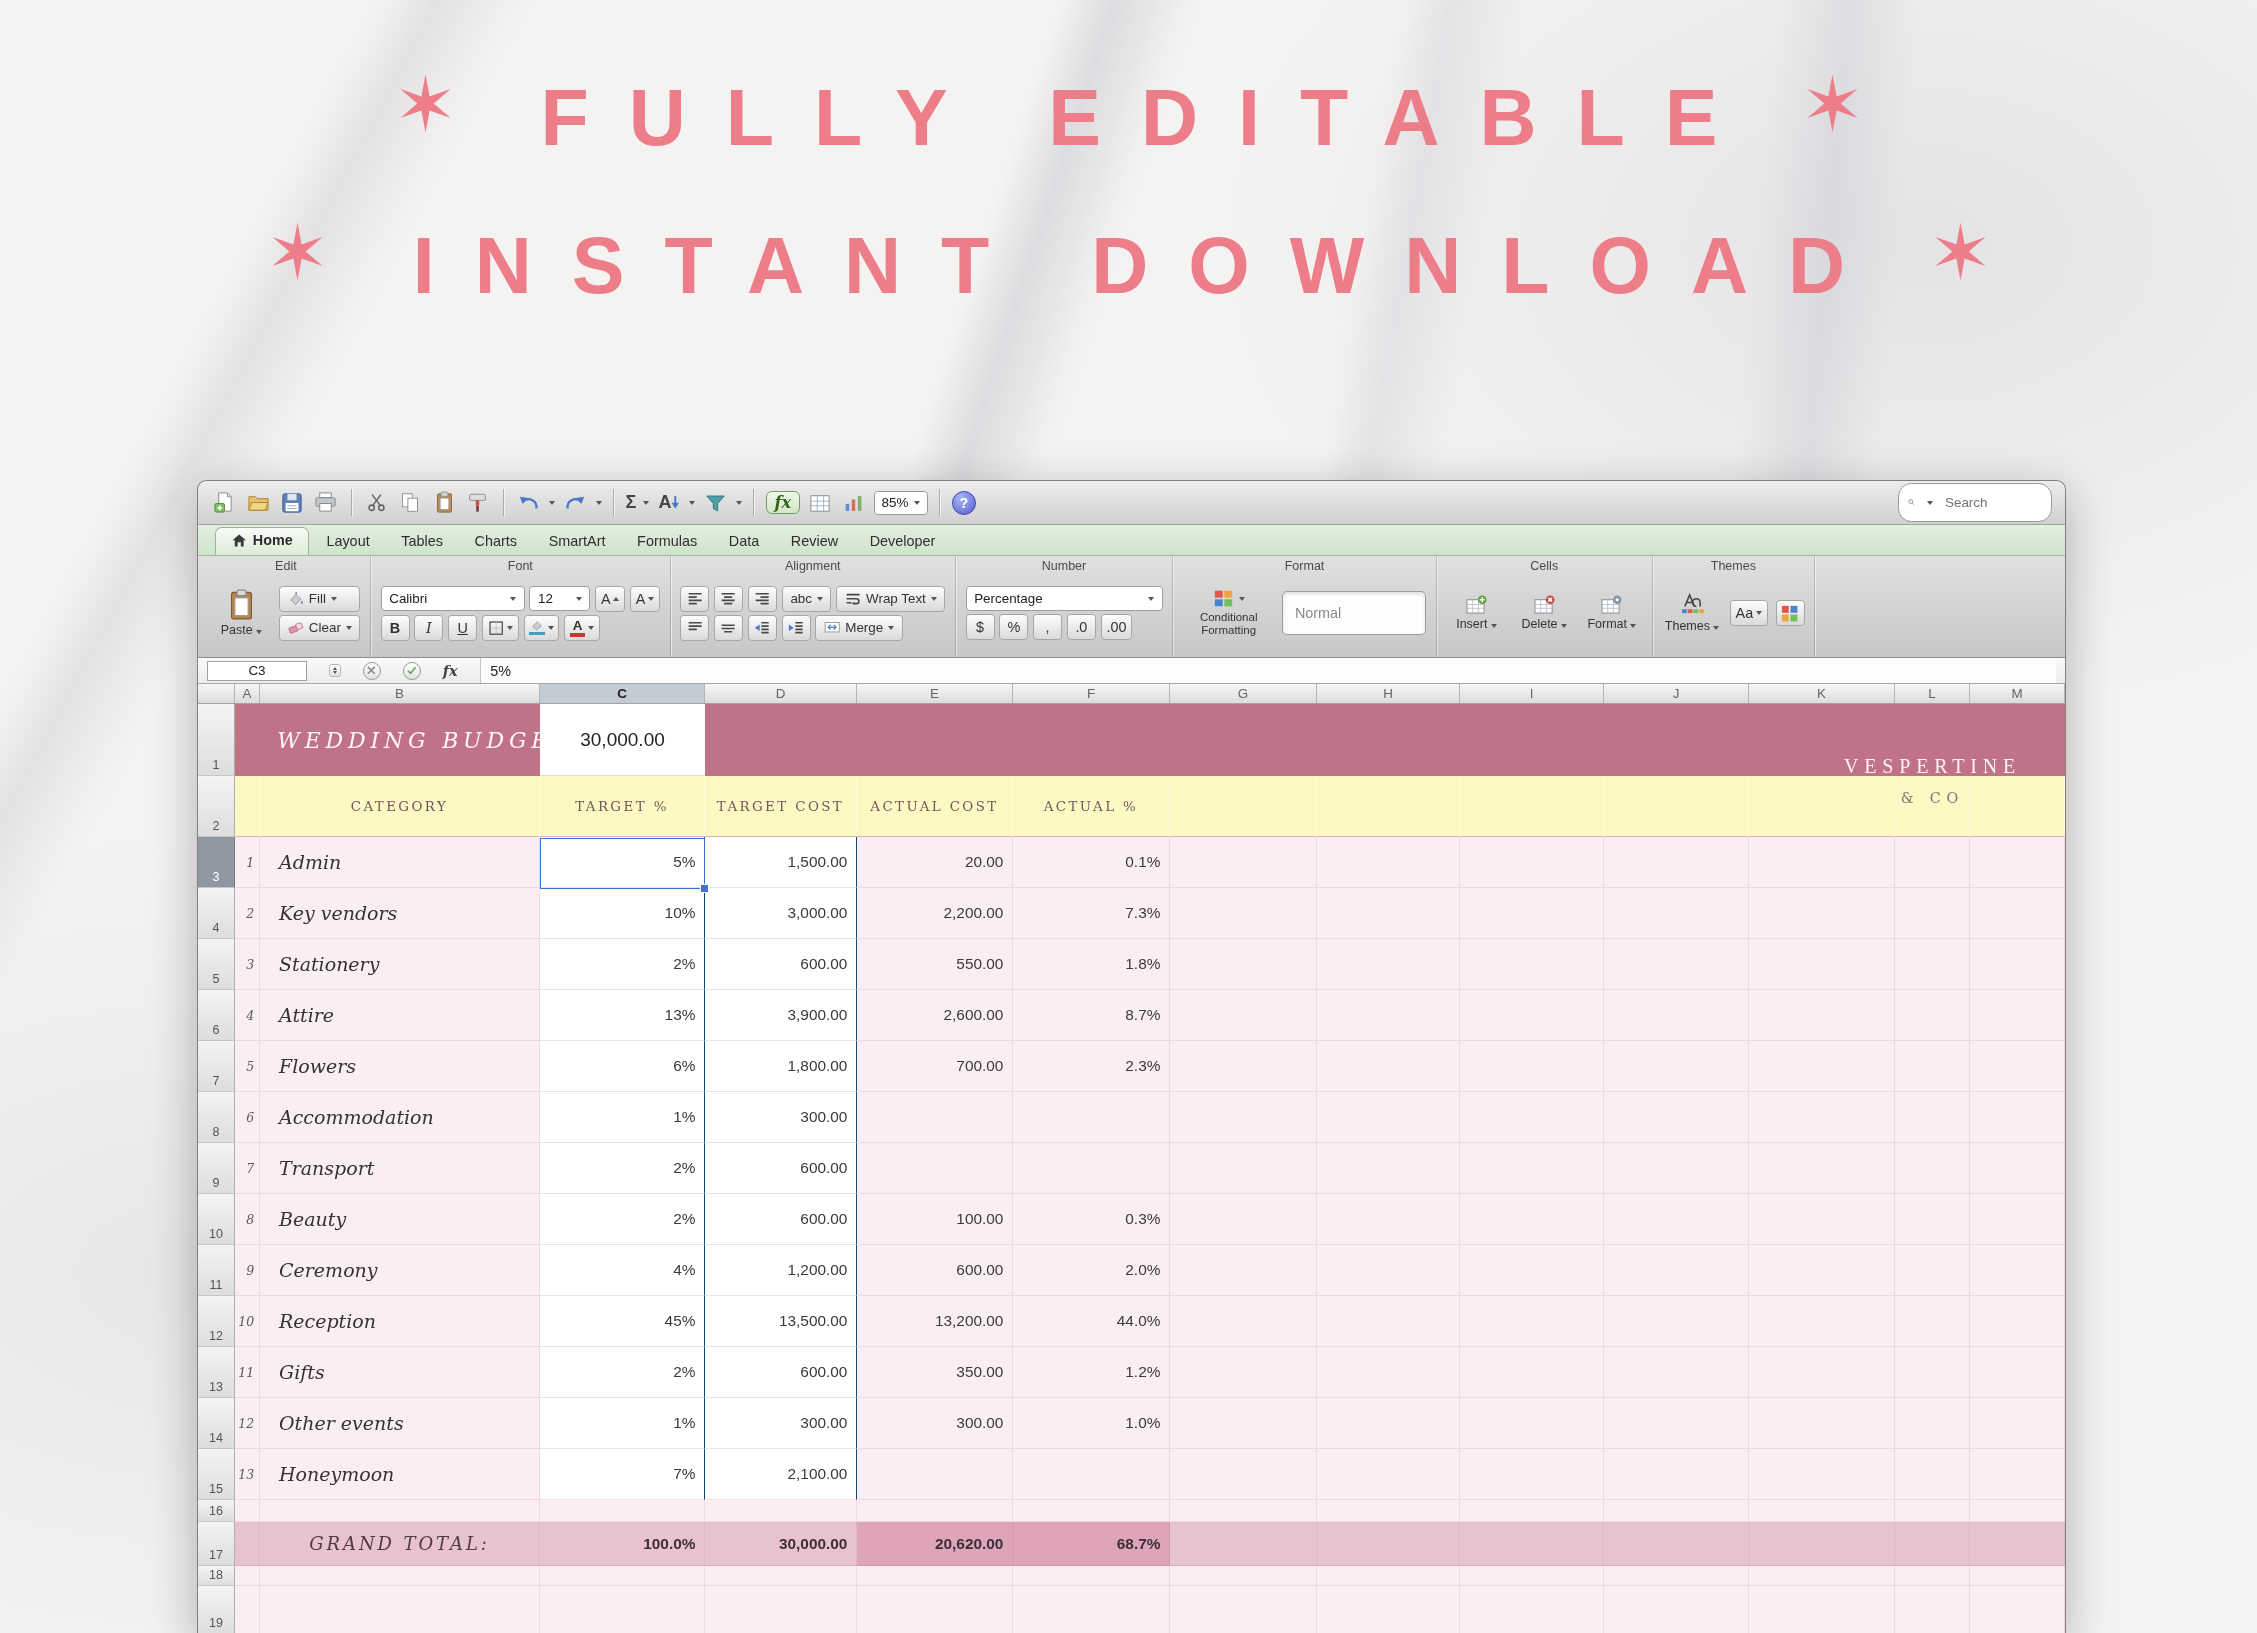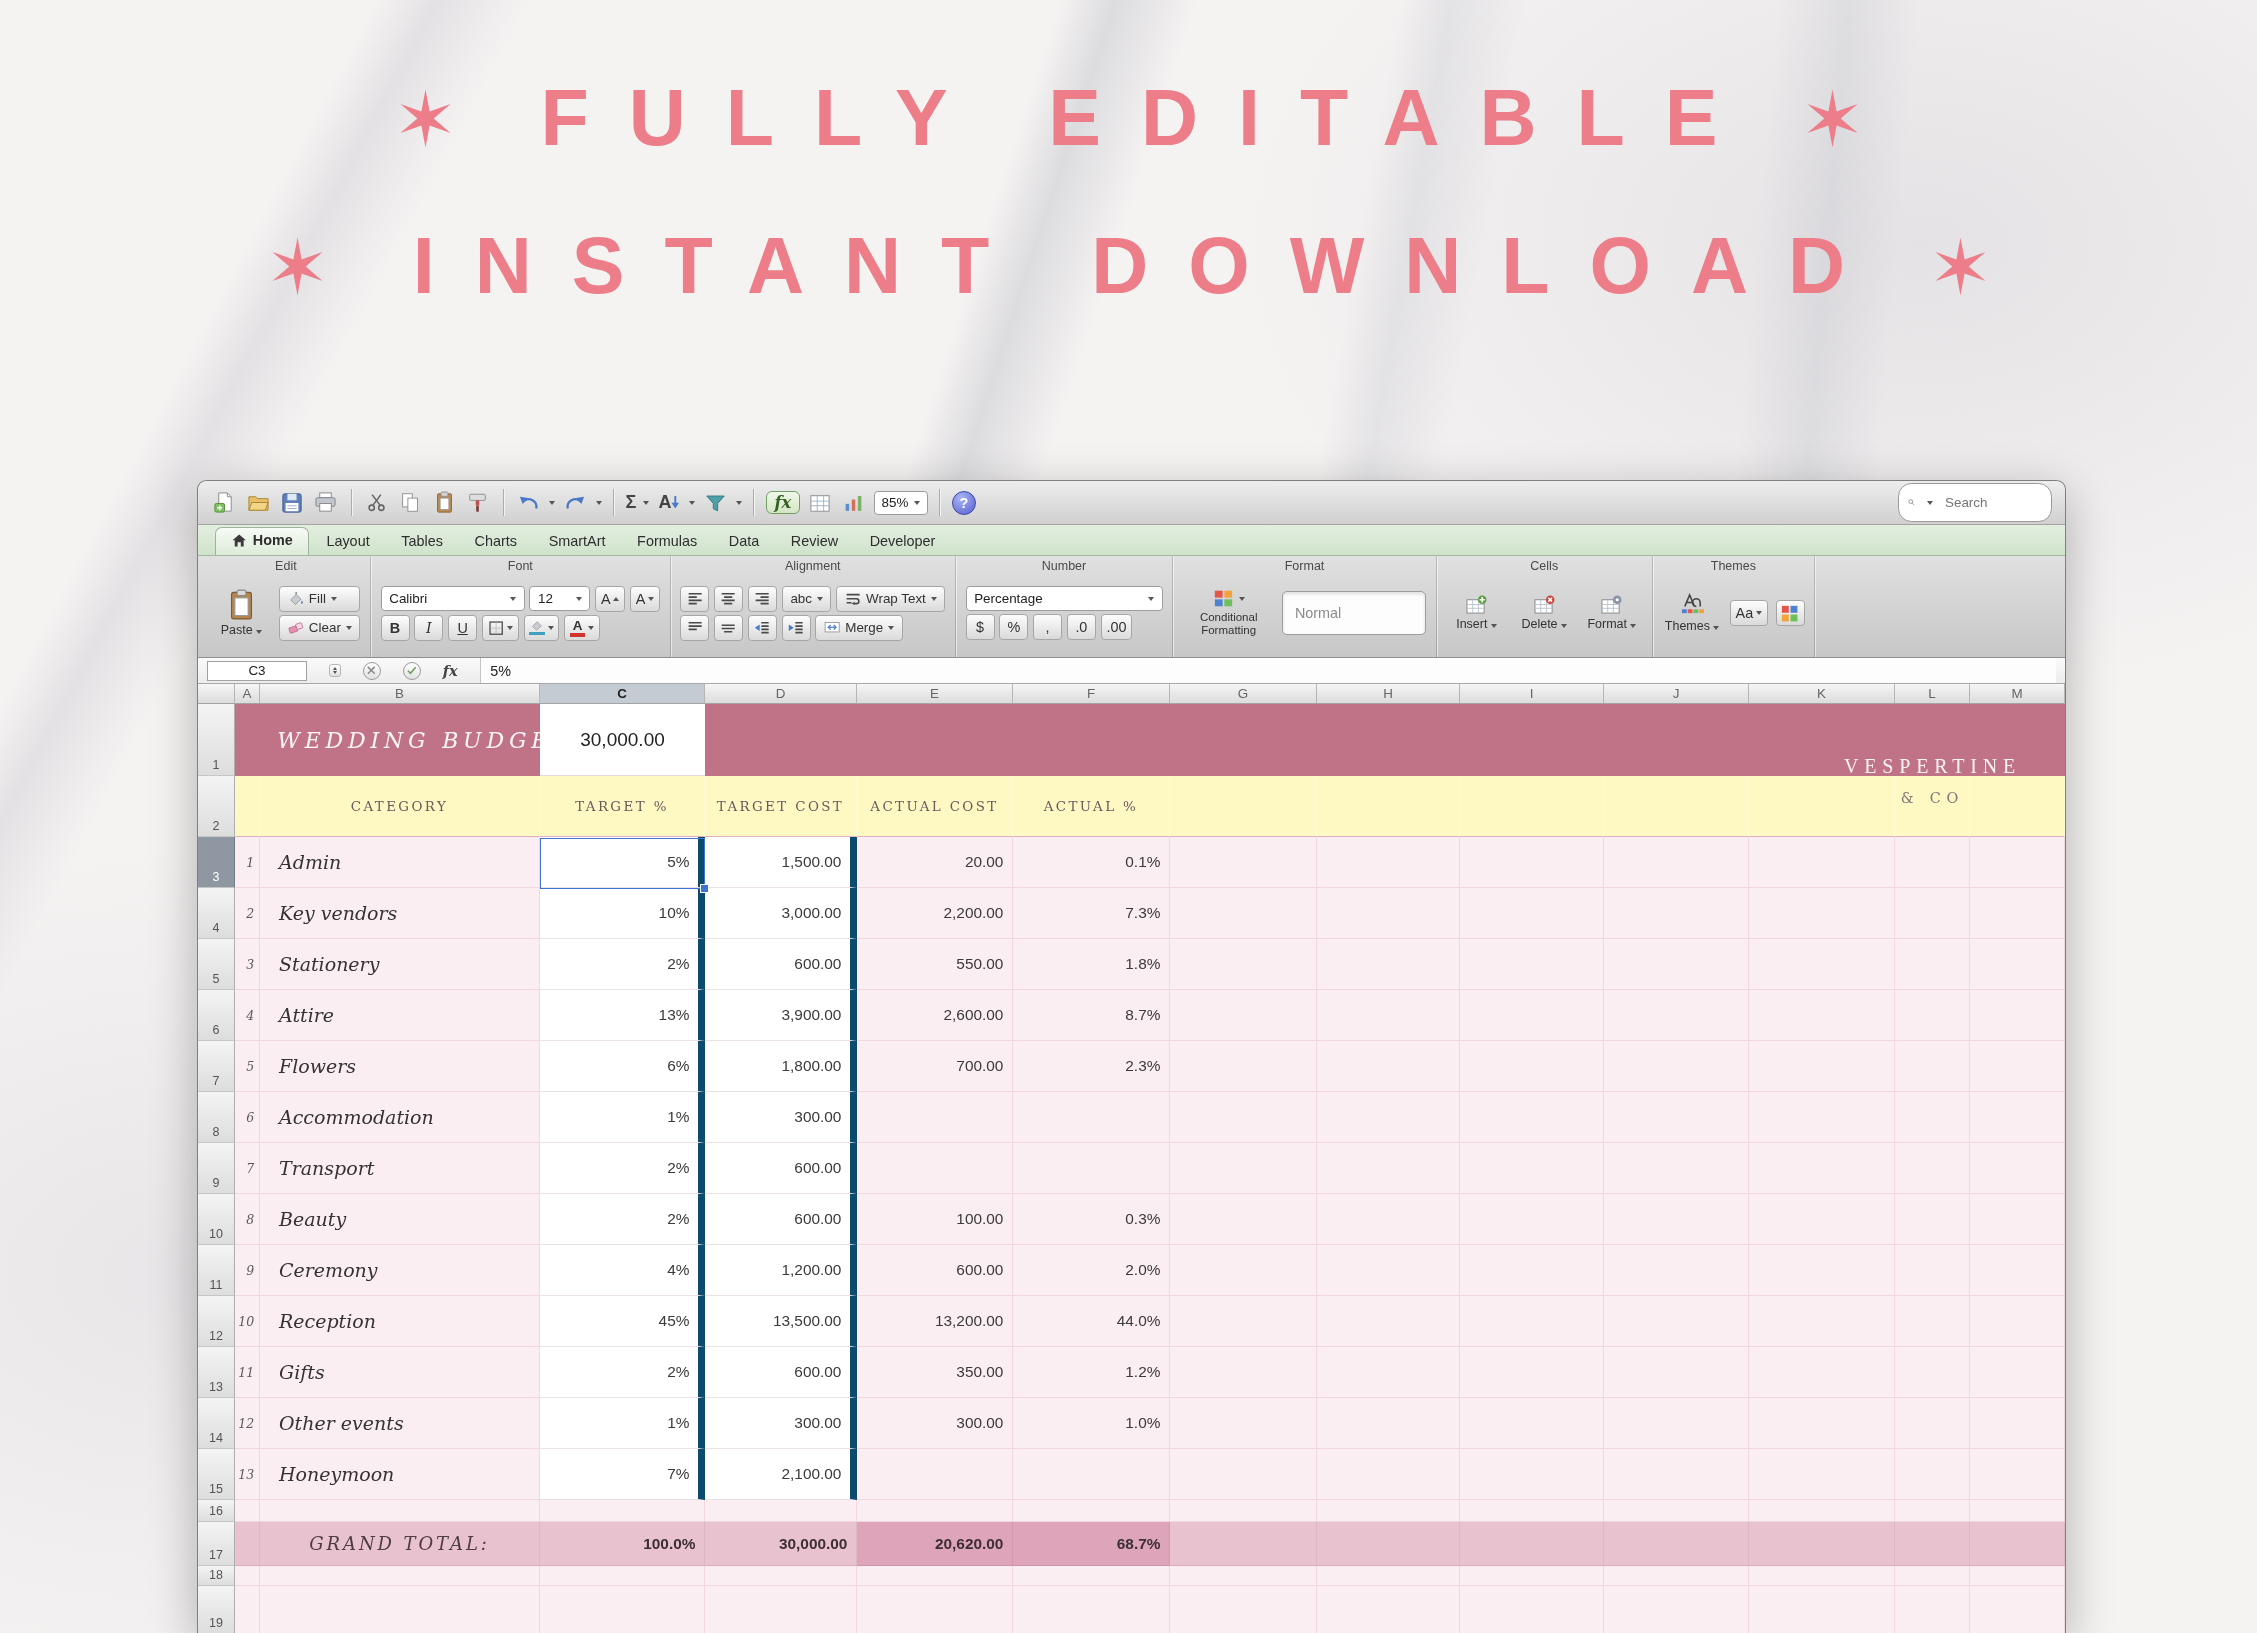--- a/index.html
+++ b/index.html
@@ -11,21 +11,21 @@
     background-image:
       linear-gradient(108deg, rgba(255,255,255,0) 38%, rgba(184,184,194,.40) 40%, rgba(255,255,255,0) 43%),
       linear-gradient(100deg, rgba(255,255,255,0) 55%, rgba(196,196,206,.32) 57%, rgba(255,255,255,0) 60%),
       linear-gradient(118deg, rgba(255,255,255,0) 12%, rgba(198,196,204,.38) 14%, rgba(255,255,255,0) 17%),
       linear-gradient(95deg,  rgba(255,255,255,0) 74%, rgba(188,188,198,.30) 77%, rgba(255,255,255,0) 80%),
       radial-gradient(ellipse 1153px 769px at 85% 15%, rgba(208,206,212,.45), rgba(255,255,255,0) 60%),
       radial-gradient(ellipse 1057px 721px at 8% 78%, rgba(212,210,216,.40), rgba(255,255,255,0) 60%);
   }
   
   .banner{position:absolute;top:72px;left:0;right:0;text-align:center;}
-  .banner-line{display:flex;align-items:center;justify-content:center;gap:44px;margin-bottom:56px;}
+  .banner-line{display:flex;align-items:flex-start;justify-content:center;gap:44px;margin-bottom:56px;}
   .banner-text{font-family:"Liberation Sans",sans-serif;font-weight:bold;font-size:79px;letter-spacing:40px;color:#ec7d89;white-space:nowrap;text-indent:40px;}
   .star{width:63px;height:63px;flex:0 0 auto;}
   
   .excel-window{position:absolute;left:197px;top:480px;width:1869px;height:1153px;border:1px solid #7f7f7f;border-bottom:none;border-radius:9.6px 9.6px 0 0;box-shadow:0 13.4px 48px rgba(0,0,0,.28);display:flex;flex-direction:column;background:#fff;overflow:hidden;}
   
   .toolbar{height:44px;flex:0 0 44px;background:linear-gradient(#ededed,#d0d0d0);border-bottom:1px solid #a3a3a3;border-radius:8.6px 8.6px 0 0;display:flex;align-items:center;padding:0 13.4px;gap:6.7px;}
   .ticon{width:27px;height:29px;display:flex;align-items:center;justify-content:center;}
   .tsep{width:1px;height:27px;background:#aaadb0;box-shadow:1px 0 0 #f3f3f3;margin:0 4.8px;flex:0 0 1px;}
   .caret{width:0;height:0;border-left:3.8px solid transparent;border-right:3.8px solid transparent;border-top:4.8px solid #555;display:inline-block;}
   .caret.up{border-top:none;border-bottom:4.8px solid #555;}
@@ -71,21 +71,21 @@
   .grid-row{display:grid;grid-template-columns:37px 25px 280px 165px 152px 156px 157px 147px 143px 144px 145px 146px 75px minmax(0,1fr);}
   .col-headers{height:20px;}
   .hcell{background:linear-gradient(#f6f6f6,#dcdcdc);border-right:1px solid #b6b6b6;border-bottom:1px solid #a4a4a4;display:flex;align-items:center;justify-content:center;font-size:13.4px;color:#666;}
   .hcell.sel{background:#c5cbd2;color:#222;font-weight:bold;}
   .gcell{background:linear-gradient(#f4f4f4,#dddddd);border-right:1px solid #aeaeae;border-bottom:1px solid #c6c6c6;display:flex;align-items:flex-end;justify-content:center;font-size:12.5px;color:#555;padding-bottom:2.9px;}
   .rows-host > div:first-of-type .gcell{background:#8f98a2;color:#fff;border-right-color:#6f7a85;}
   .rh1{height:72px;} .rh2{height:61px;} .rhd{height:51px;} .rh16{height:22px;} .rh17{height:44px;} .rh18{height:20px;} .rh19{height:48px;}
   .cell{position:relative;}
   .rose{background:#c07287;}
   .pink{background:#fbeef3;border-right:1px solid #f1d8e0;border-bottom:1px solid #f1d8e0;}
-  .whitec{background:#ffffff;border-right:7px solid #0c4a6e;border-bottom:1px solid #eae2e6;}
+  .whitec{background:#ffffff;border-right:1px solid #0c4a6e;border-bottom:1px solid #eae2e6;}
   .hdrc{background:#fef9c3;border-right:1px solid rgba(255,255,255,.30);border-bottom:1px solid #e0afc1;}
   .midc{background:#e9c2cf;border-right:1px solid rgba(0,0,0,.05);border-bottom:1px solid #dcaabc;}
   .accc{background:#dda4ba;border-right:1px solid rgba(0,0,0,.06);border-bottom:1px solid #cf93ab;}
   .budget-label-cell{display:flex;align-items:center;padding-left:17.3px;}
   .budget-label{font-family:"DejaVu Serif",serif;font-style:italic;font-size:22px;letter-spacing:4.8px;color:#fdf6f8;white-space:nowrap;}
   .budget-value-cell{background:#fff;display:flex;align-items:center;justify-content:center;font-size:19px;color:#222;border-bottom:1px solid #e6d6dc;}
   .hdrlab{display:flex;align-items:center;justify-content:center;font-family:"DejaVu Serif",serif;font-size:13.4px;letter-spacing:2.4px;color:#6d565e;white-space:nowrap;}
   .idx{display:flex;align-items:center;justify-content:flex-end;padding-right:4.8px;font-family:"DejaVu Serif",serif;font-style:italic;font-size:12.5px;color:#5a5a5a;}
   .cat{display:flex;align-items:center;padding-left:19px;font-family:"DejaVu Serif",serif;font-style:italic;font-size:19px;color:#333;}
   .num{display:flex;align-items:center;justify-content:flex-end;padding-right:8.6px;font-size:15.4px;color:#3a3a3a;}

